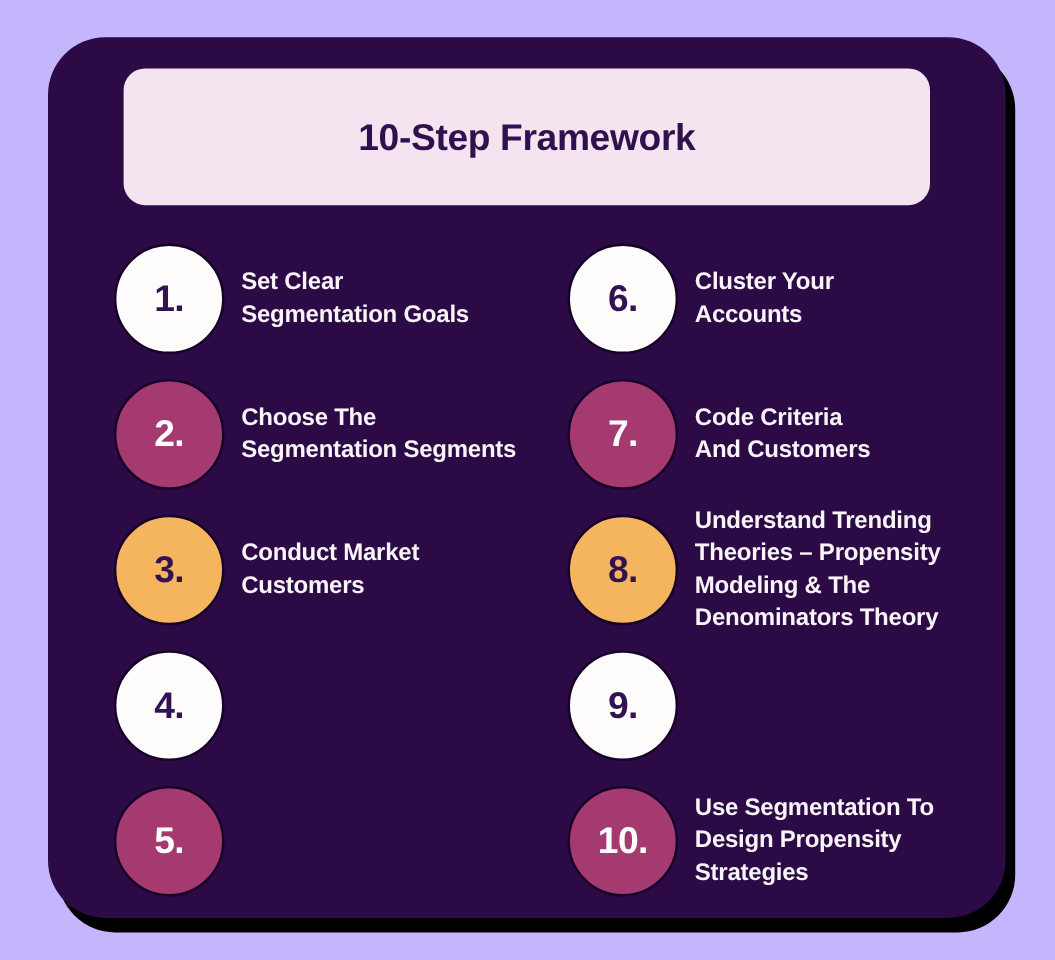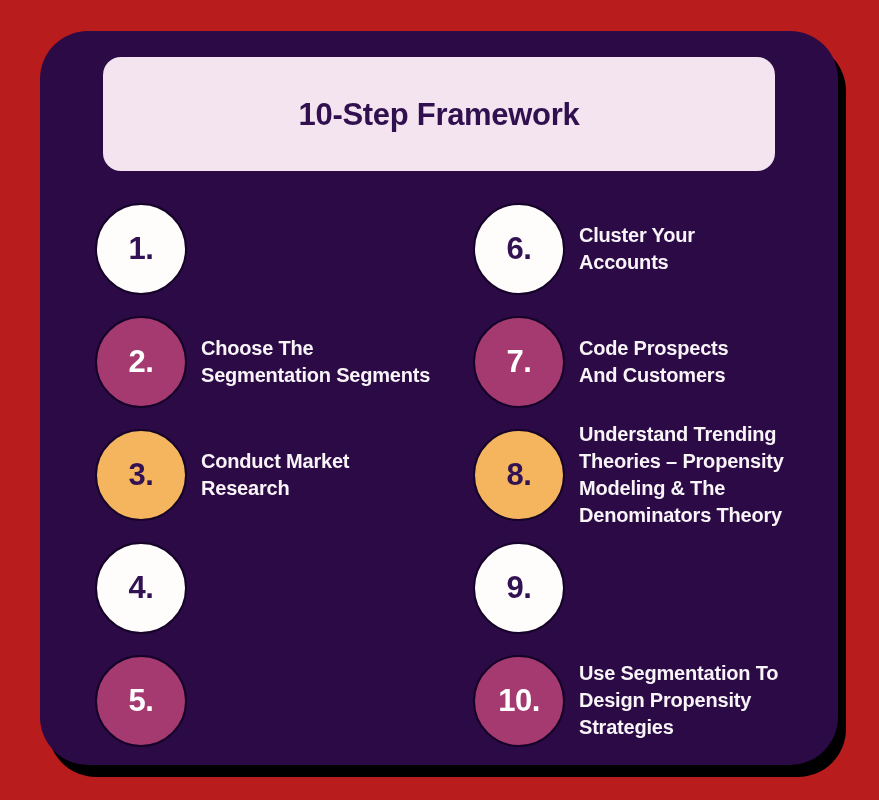--- a/index.html
+++ b/index.html
@@ -5,21 +5,21 @@
   html, body {
     margin: 0;
     padding: 0;
     background: #ffffff;
     font-family: "Liberation Sans", "DejaVu Sans", sans-serif;
   }
   .stage {
     position: relative;
     width: 879px;
     height: 800px;
-    background: #b91c1c;
+    background: #c4b5fd;
     overflow: hidden;
   }
   .card {
     position: absolute;
     left: 40px;
     top: 31px;
     width: 798px;
     height: 734px;
     background: var(--card-bg, #2b0a45);
     border-radius: 48px;
@@ -94,48 +94,50 @@
 <div class="stage">
   <div class="card">
 
     <div class="title-box">
       <span>10-Step Framework</span>
     </div>
 
     <div class="col col-left">
       <div class="row">
         <div class="circle" data-variant="white">1.</div>
+        <div class="label">Set Clear
+Segmentation Goals</div>
       </div>
       <div class="row">
         <div class="circle" data-variant="magenta">2.</div>
         <div class="label">Choose The
 Segmentation Segments</div>
       </div>
       <div class="row">
         <div class="circle" data-variant="orange">3.</div>
         <div class="label">Conduct Market
-Research</div>
+Customers</div>
       </div>
       <div class="row">
         <div class="circle" data-variant="white">4.</div>
       </div>
       <div class="row">
         <div class="circle" data-variant="magenta">5.</div>
       </div>
     </div>
 
     <div class="col col-right">
       <div class="row">
         <div class="circle" data-variant="white">6.</div>
         <div class="label">Cluster Your
 Accounts</div>
       </div>
       <div class="row">
         <div class="circle" data-variant="magenta">7.</div>
-        <div class="label">Code Prospects
+        <div class="label">Code Criteria
 And Customers</div>
       </div>
       <div class="row">
         <div class="circle" data-variant="orange">8.</div>
         <div class="label">Understand Trending
 Theories – Propensity
 Modeling &amp; The
 Denominators Theory</div>
       </div>
       <div class="row">

